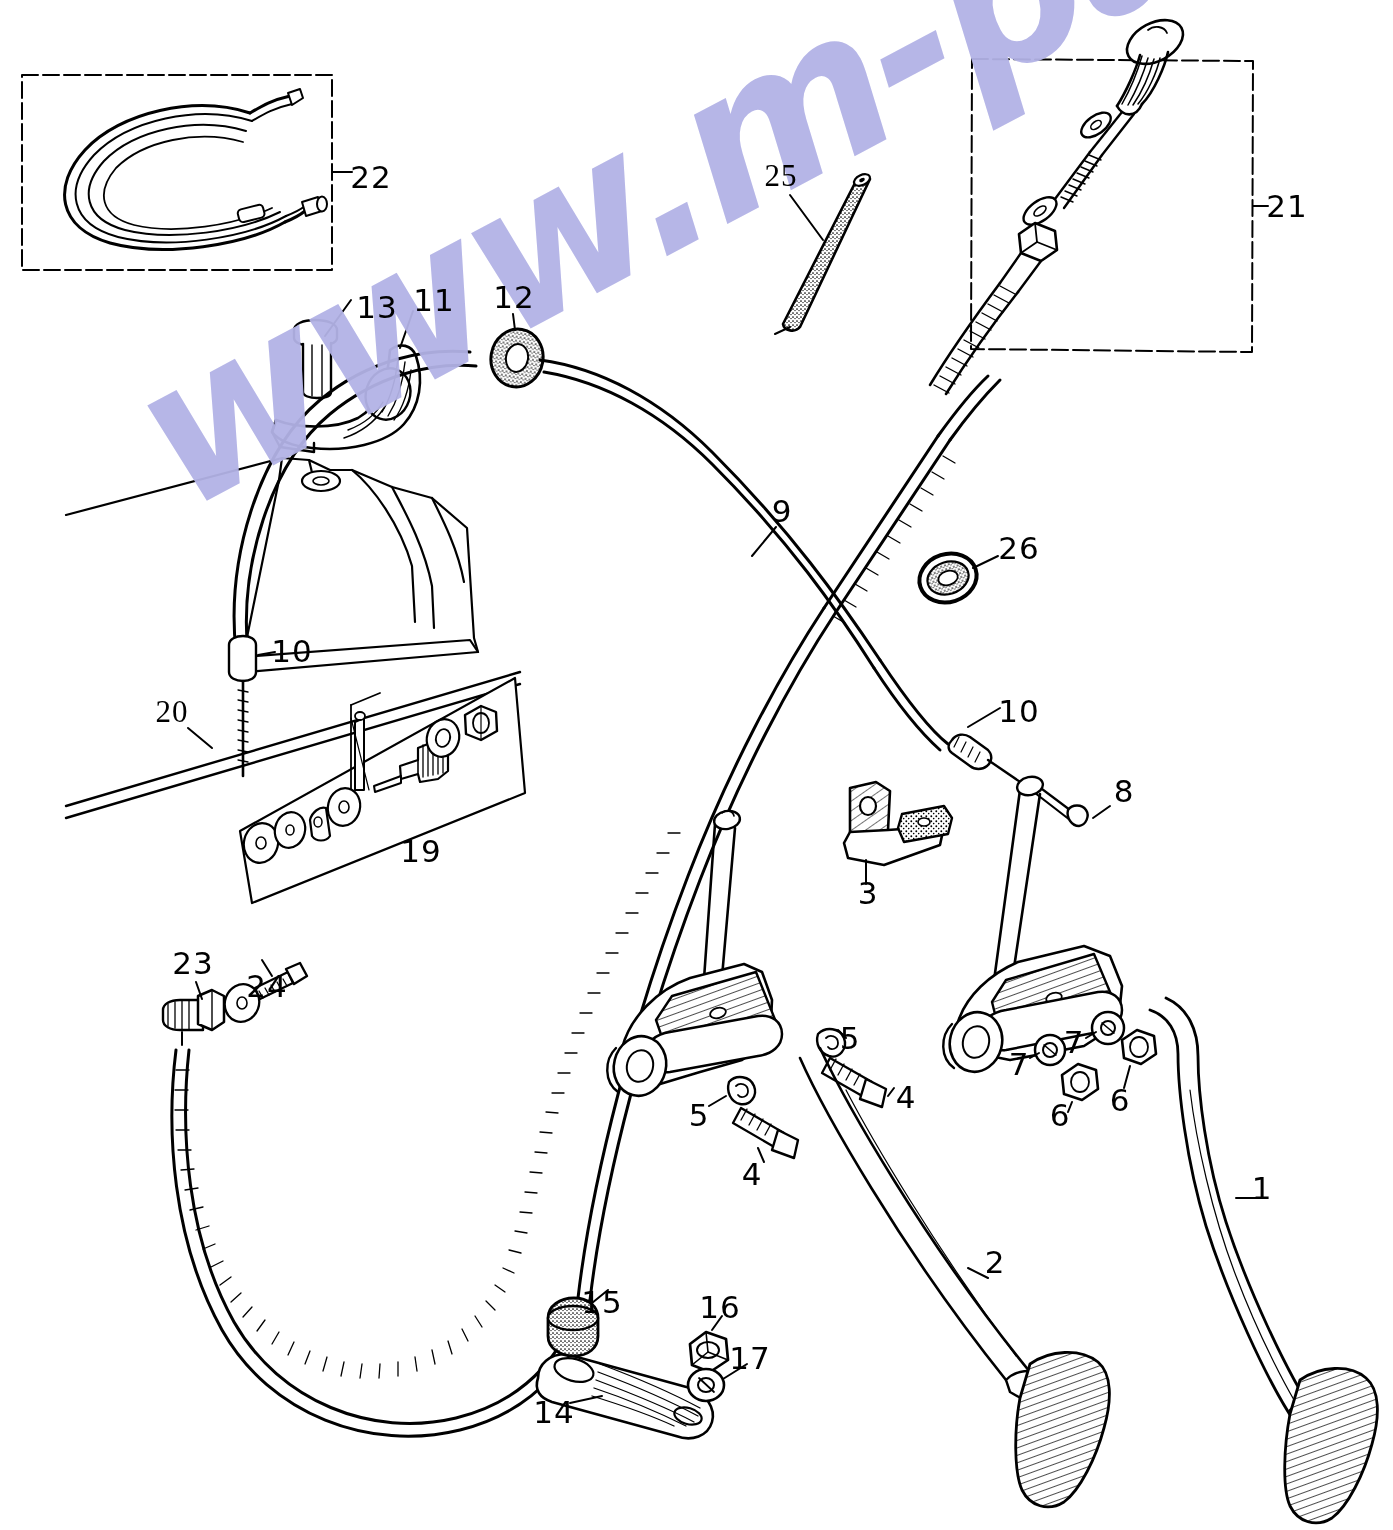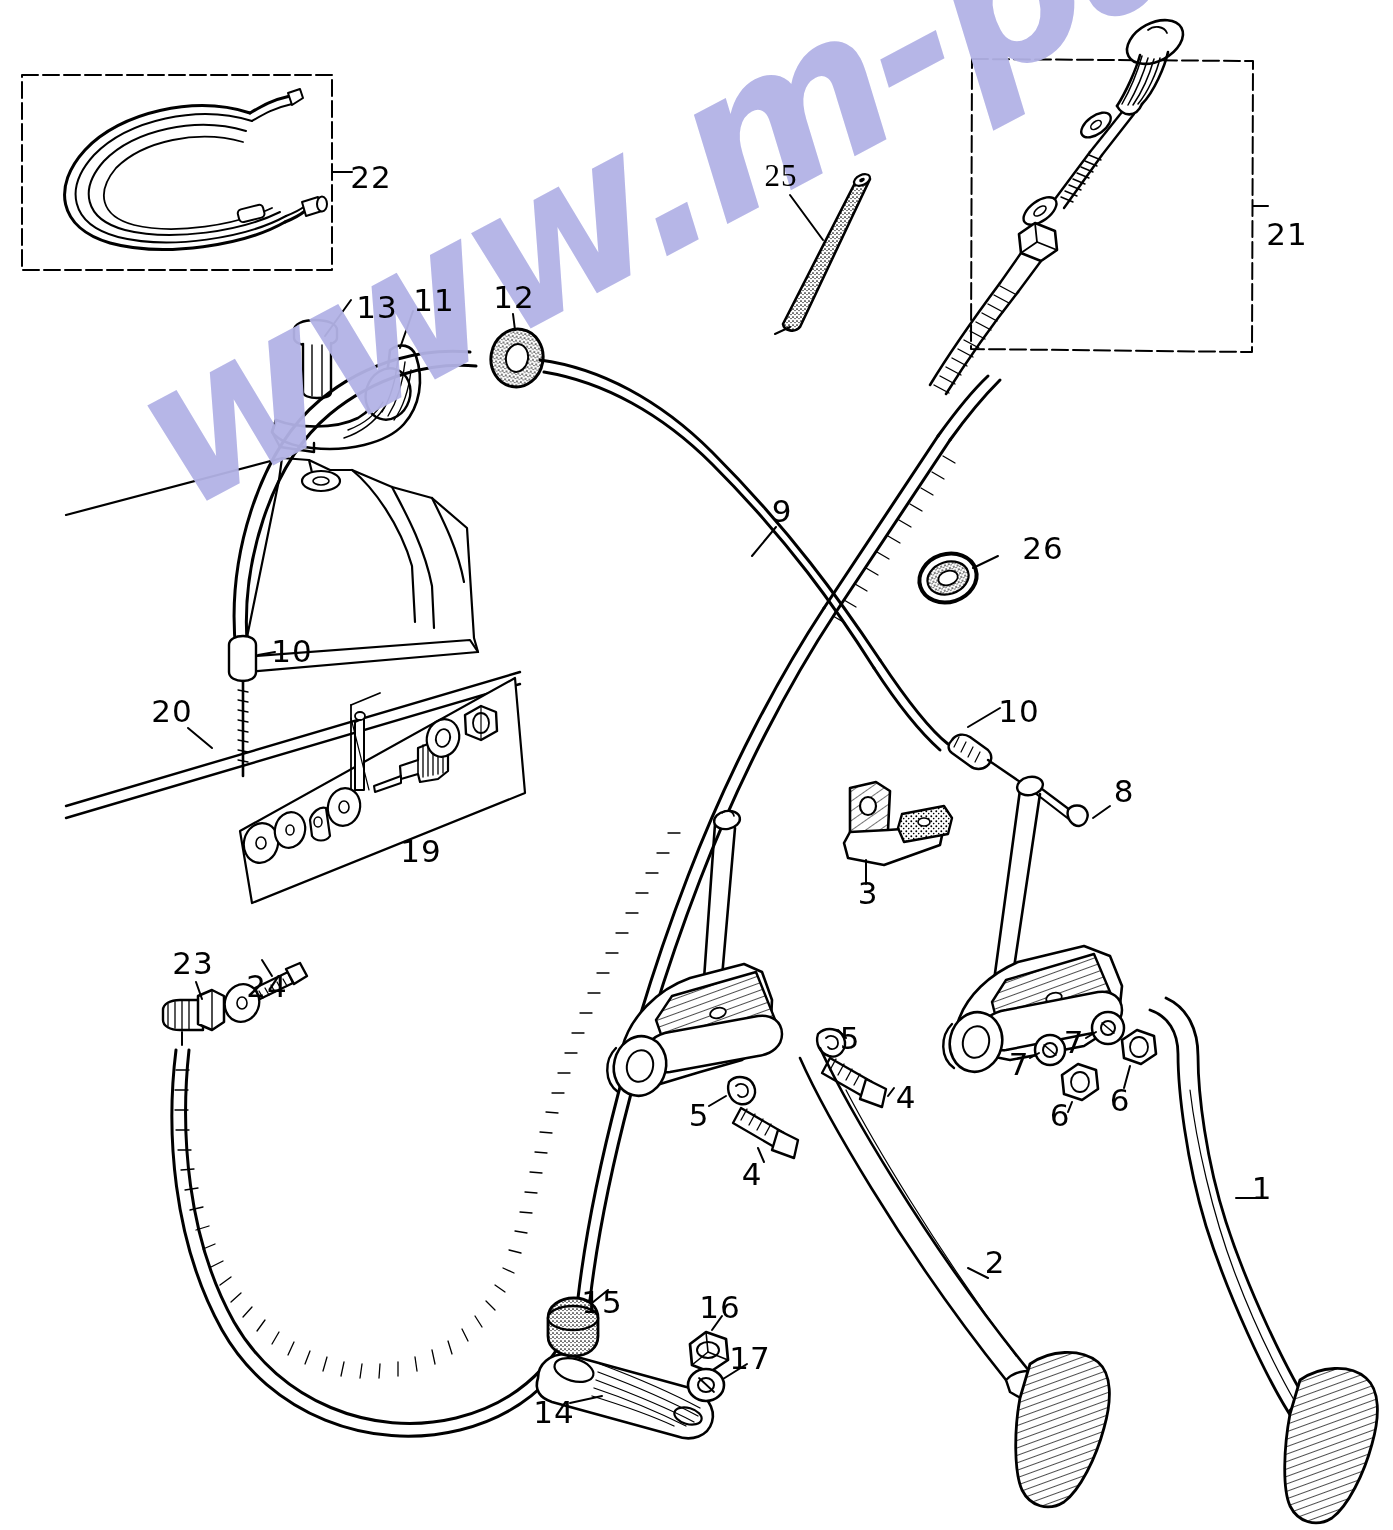--- a/index.html
+++ b/index.html
@@ -606,22 +606,22 @@
       <div class="lbl" style="left: 292px; top: 651px;">10</div>
       <div class="lbl" style="left: 1019px; top: 711px;">10</div>
       <div class="lbl" style="left: 434px; top: 300px;">11</div>
       <div class="lbl" style="left: 514px; top: 297px; text-align: center;">12</div>
       <div class="lbl" style="left: 377px; top: 307px;">13</div>
       <div class="lbl" style="left: 554px; top: 1412px;">14</div>
       <div class="lbl" style="left: 602px; top: 1293px; margin-top: 9px;">15</div>
       <div class="lbl" style="left: 720px; top: 1307px;">16</div>
       <div class="lbl" style="left: 750px; top: 1358px; text-align: center;">17</div>
       <div class="lbl" style="left: 421px; top: 851px;">19</div>
-      <div class="lbl" style="left: 172px; top: 711px;">20</div>
-      <div class="lbl" style="left: 1287px; top: 206px; margin-top: 28px;">21</div>
+      <div class="lbl" style="left: 172px; top: 711px; font-family: Liberation Serif, serif;">20</div>
+      <div class="lbl" style="left: 1287px; top: 206px;">21</div>
       <div class="lbl" style="left: 371px; top: 177px;">22</div>
       <div class="lbl" style="left: 193px; top: 963px;">23</div>
       <div class="lbl" style="left: 267px; top: 942px; margin-top: 44px;">24</div>
       <div class="lbl" style="left: 781px; top: 175px; font-family: Liberation Serif, serif;">25</div>
-      <div class="lbl" style="left: 1019px; top: 548px; margin-left: 24px;">26</div>
+      <div class="lbl" style="left: 1019px; top: 548px;">26</div>
     </div>
 
 </div>
 
 </body></html>

